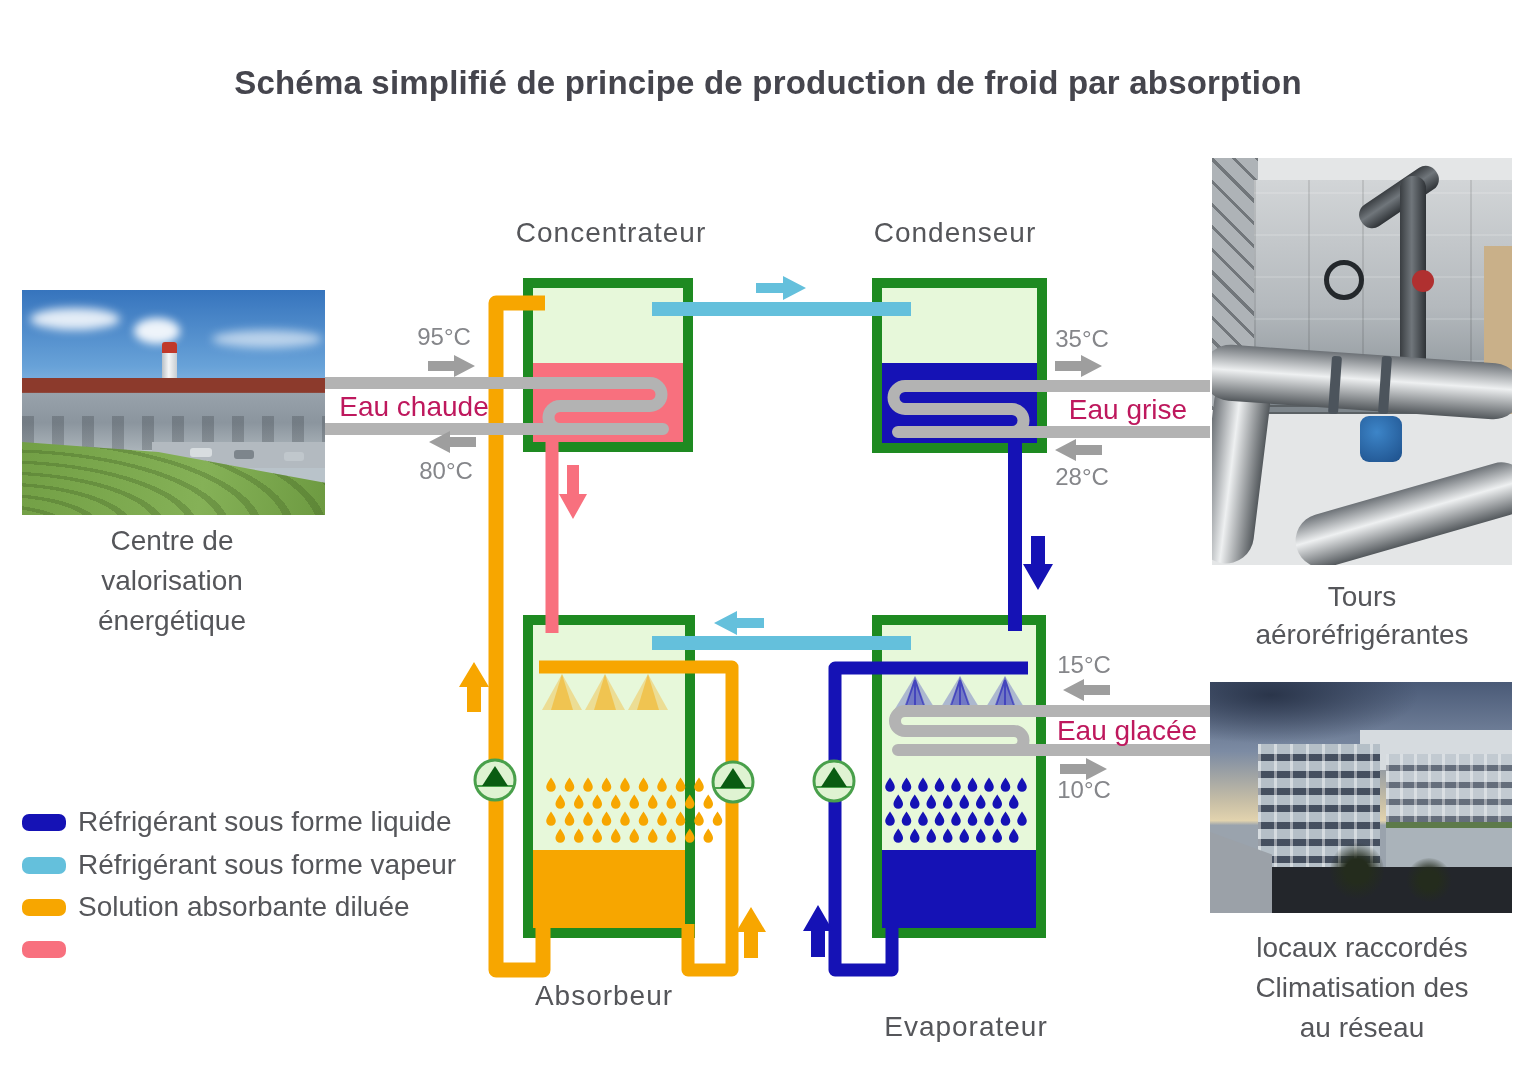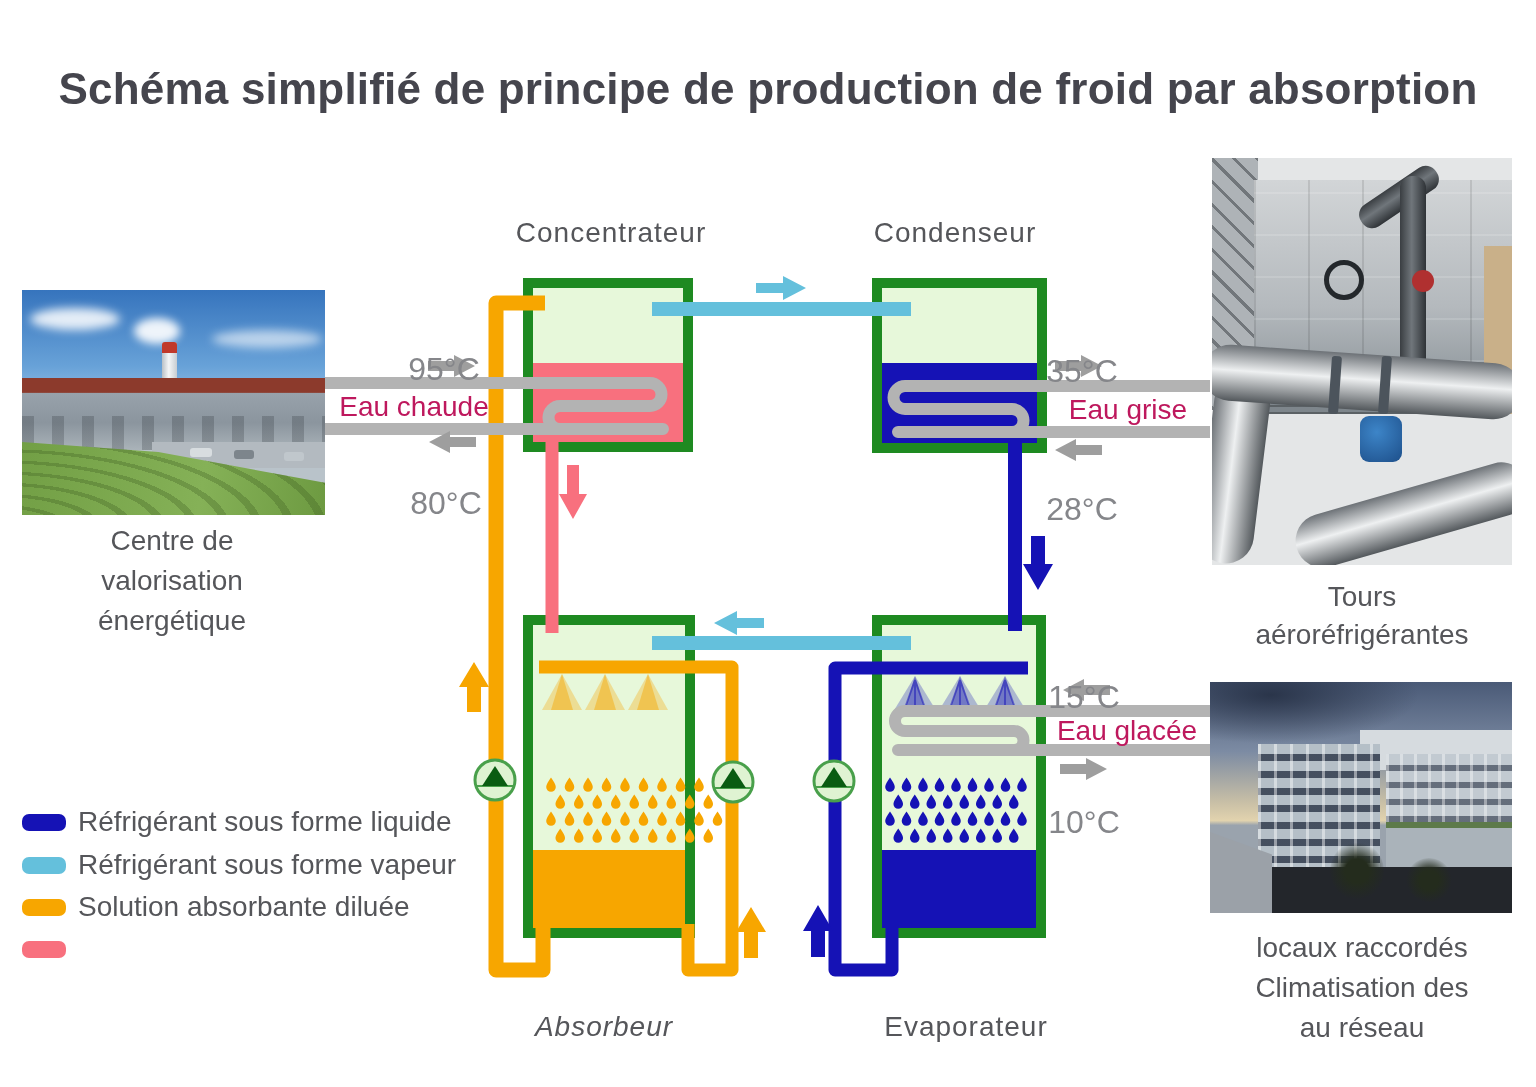--- a/index.html
+++ b/index.html
@@ -1,24 +1,24 @@
 <!DOCTYPE html>
 <html><head>
 <meta charset="utf-8">
 <style>
   html,body{margin:0;padding:0;background:#fff;}
   .canvas{position:relative;width:1536px;height:1087px;background:#fff;overflow:hidden;
           font-family:"Liberation Sans","DejaVu Sans",sans-serif;}
   svg.diagram{position:absolute;left:0;top:0;}
 
   .title{position:absolute;left:0;right:0;top:64px;text-align:center;
-         font-size:44px;font-weight:700;color:#45454d;letter-spacing:.2px;}
+         font-size:33px;font-weight:700;color:#45454d;letter-spacing:.2px;}
   .unit{position:absolute;transform:translateX(-50%);font-size:28px;color:#55565a;
         letter-spacing:1px;white-space:nowrap;}
-  .temp{position:absolute;transform:translateX(-50%);font-size:32px;color:#85868a;white-space:nowrap;margin-top:28px;}
+  .temp{position:absolute;transform:translateX(-50%);font-size:24px;color:#85868a;white-space:nowrap;}
   .wlabel{position:absolute;transform:translateX(-50%);font-size:28px;color:#be185d;white-space:nowrap;}
   .caption{position:absolute;transform:translateX(-50%);font-size:28px;color:#55565a;
            text-align:center;line-height:40px;}
   .caption div{white-space:nowrap;}
 
   .lg-swatch{position:absolute;left:22px;width:44px;height:17px;border-radius:7px;}
   .sw0{background:#1512B5;} .sw1{background:#64C0DC;} .sw2{background:#F7A600;} .sw3{background:#F8707E;}
   .lg-label{position:absolute;left:78px;font-size:28px;color:#55565a;line-height:40px;}
 
   .photo{position:absolute;overflow:hidden;}
@@ -256,21 +256,21 @@
     <path d="M764 618 h-27 v-7 l-23 12 23 12 v-7 h27 z" fill="#64C0DC"></path>
     <path d="M567 465 v29 h-8 l14 25 14 -25 h-8 v-29 z" fill="#F8707E"></path>
     <path d="M1031 536 v28 h-8 l15 26 15 -26 h-8 v-28 z" fill="#1512B5"></path>
     <path d="M467 712 v-25 h-8 l15 -25 15 25 h-8 v25 z" fill="#F7A600"></path>
     <path d="M744 958 v-26 h-8 l15 -25 15 25 h-8 v26 z" fill="#F7A600"></path>
     <path d="M811 957 v-26 h-8 l15 -26 15 26 h-8 v26 z" fill="#1512B5"></path>
   </svg>
 
   <div class="unit" style="left:611px;top:217px;">Concentrateur</div>
   <div class="unit" style="left:955px;top:217px;">Condenseur</div>
-  <div class="unit" style="left:604px;top:1011px;font-style:italic;">Absorbeur</div>
+  <div class="unit" style="left:604px;top:980px;">Absorbeur</div>
   <div class="unit" style="left:966px;top:1011px;">Evaporateur</div>
 
   <div class="temp" style="left:444px;top:323px;">95°C</div>
   <div class="temp" style="left:446px;top:457px;">80°C</div>
   <div class="temp" style="left:1082px;top:325px;">35°C</div>
   <div class="temp" style="left:1082px;top:463px;">28°C</div>
   <div class="temp" style="left:1084px;top:651px;">15°C</div>
   <div class="temp" style="left:1084px;top:776px;">10°C</div>
 
   <div class="wlabel" style="left:414px;top:391px;">Eau chaude</div>

